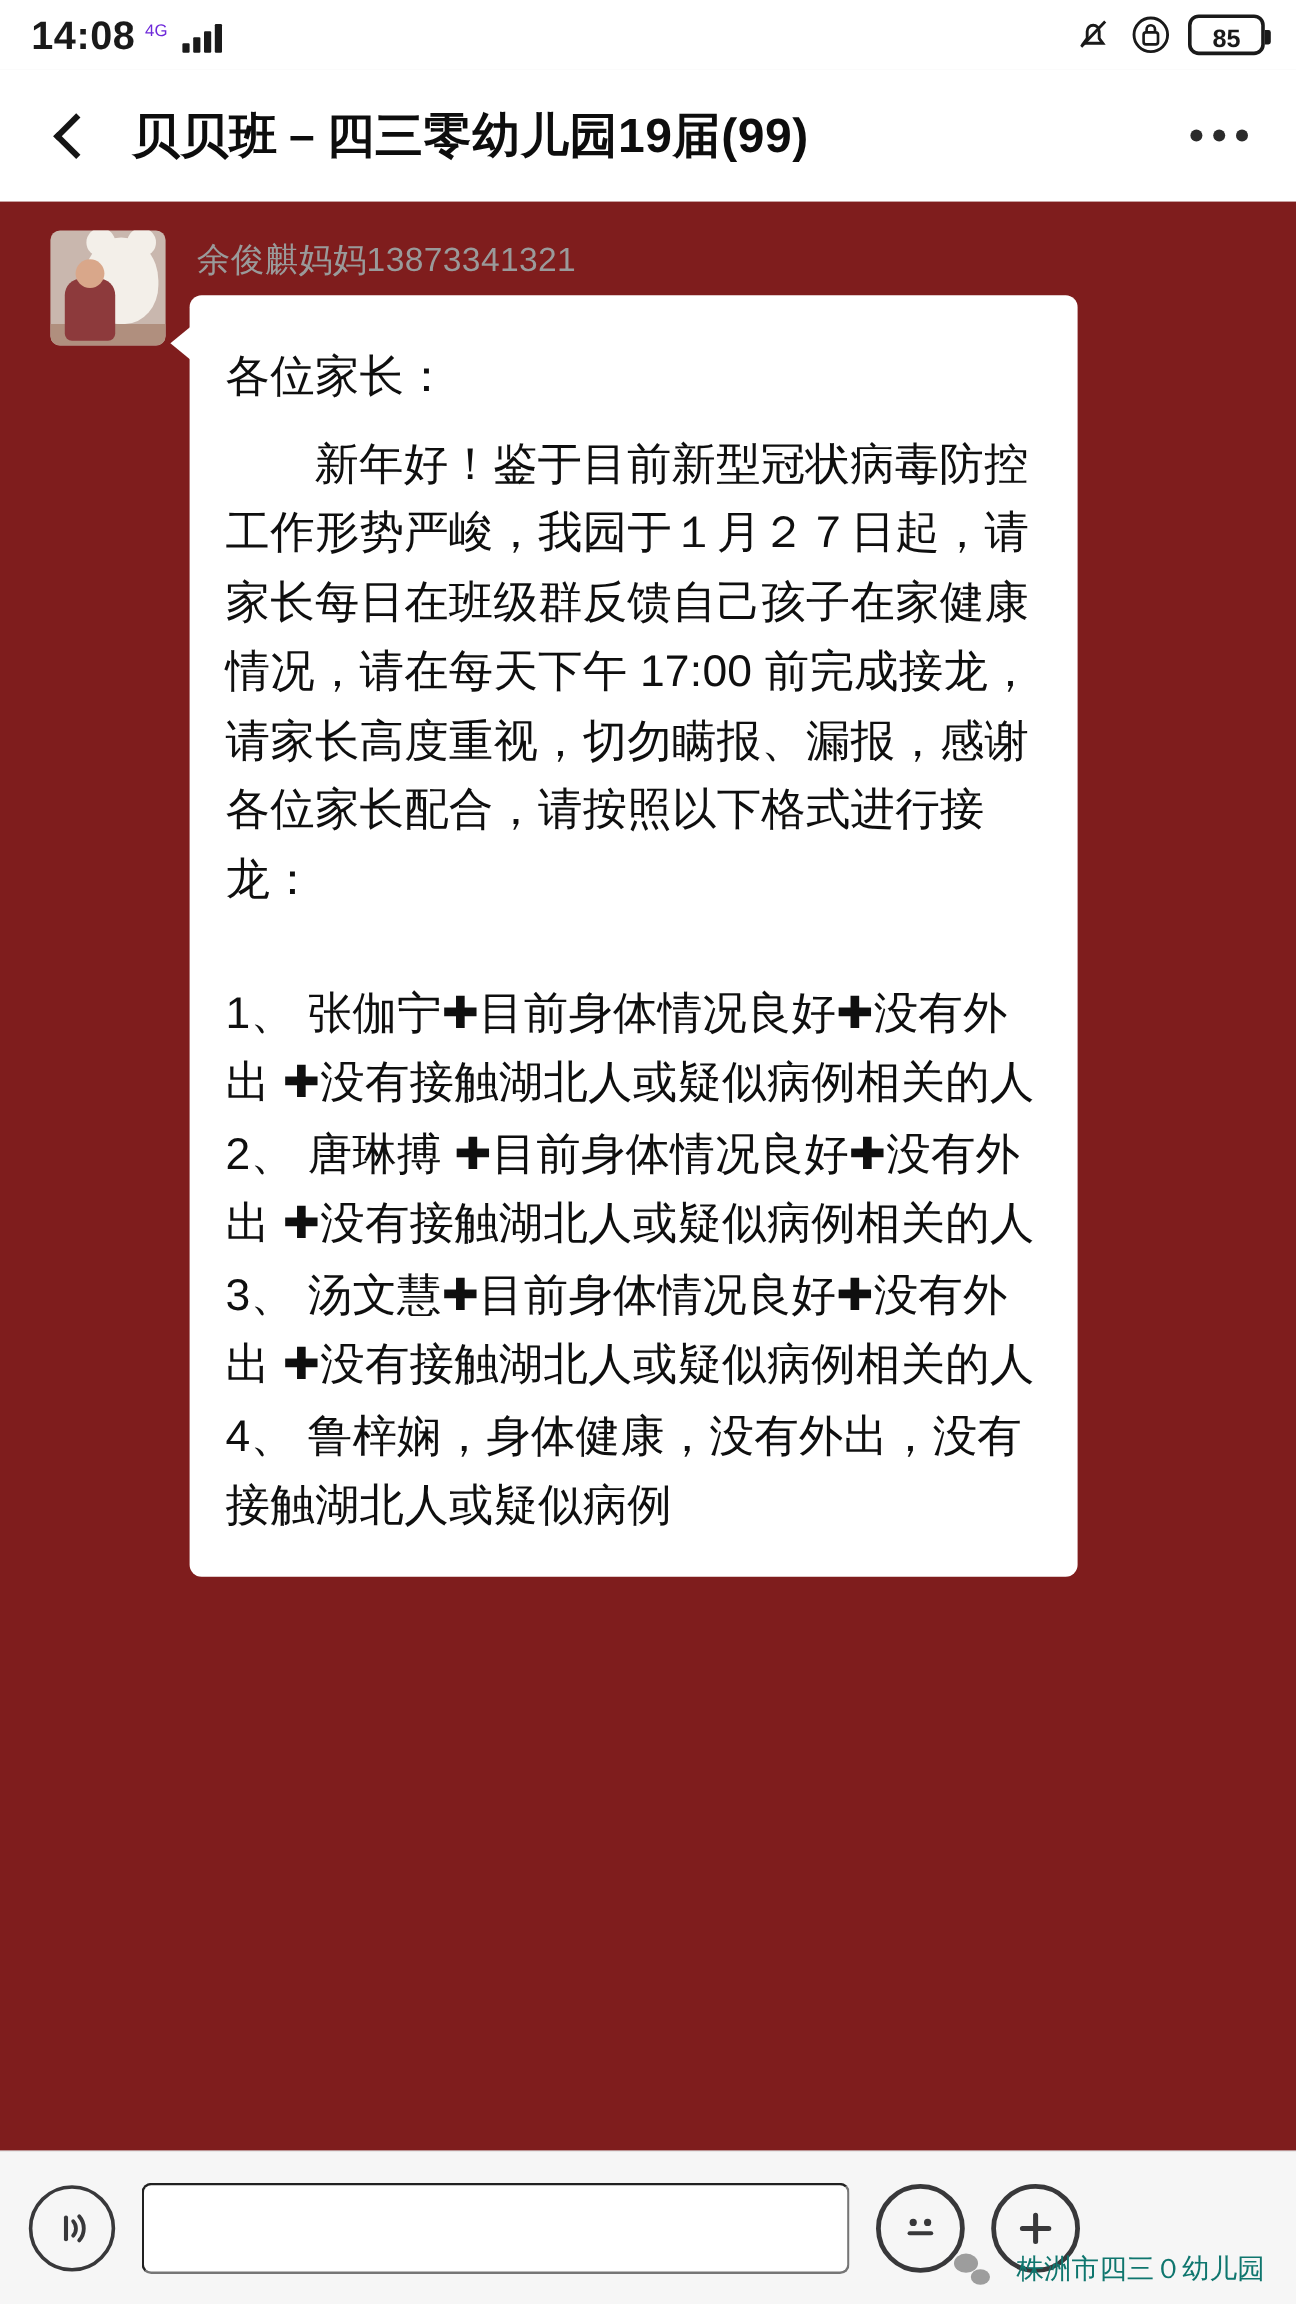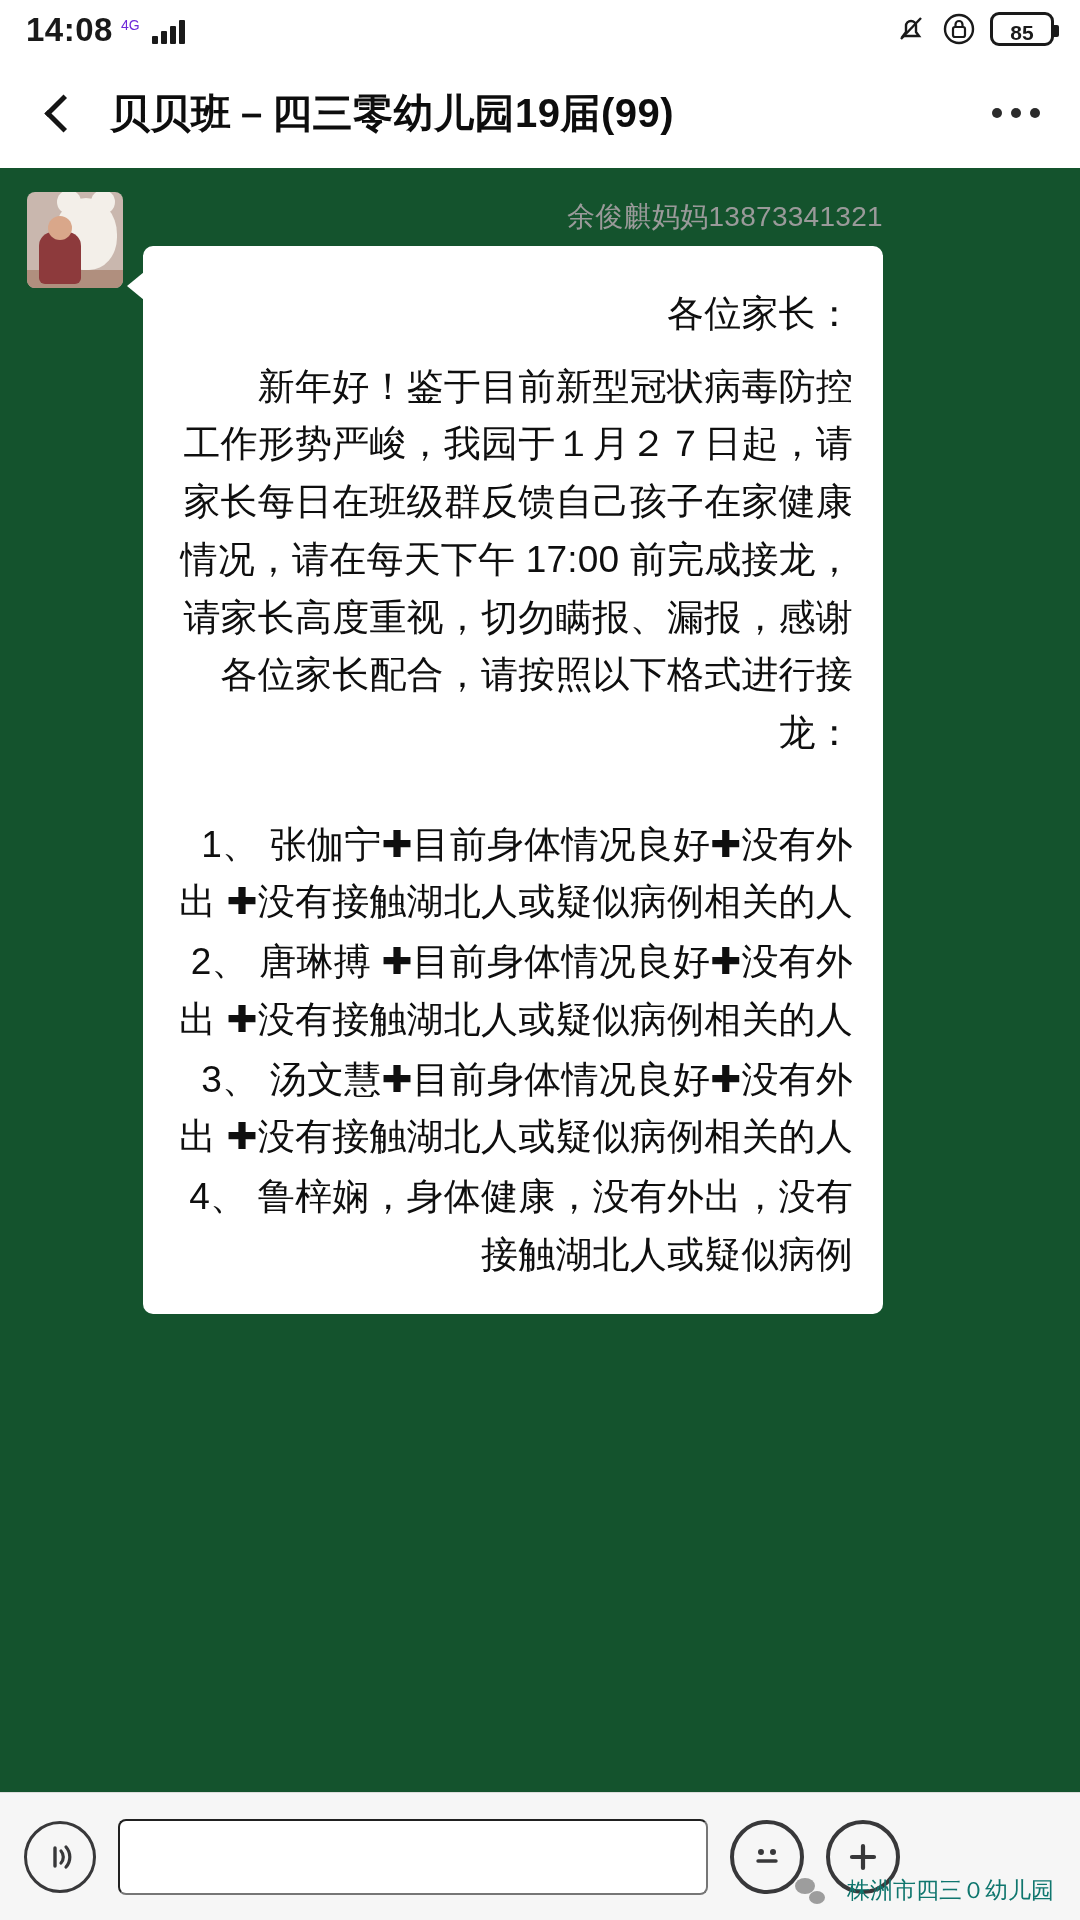--- a/index.html
+++ b/index.html
@@ -117,25 +117,24 @@
   .more-btn i {
     width: 10px; height: 10px;
     border-radius: 50%;
     background: #2b2b2b;
     display: block;
   }
 
   
   .chat {
     flex: 1;
-    background: #14532d;
-    padding: 24px 0 0 1px;
+    background: #7f1d1d;
+    padding: 24px 0 0 16px;
     overflow: hidden;
     position: relative;
-    text-align: right;
   }
   .msg-row {
     display: flex;
     align-items: flex-start;
     padding: 0 26px;
   }
   .avatar {
     width: 96px; height: 96px;
     border-radius: 8px;
     flex: none;

